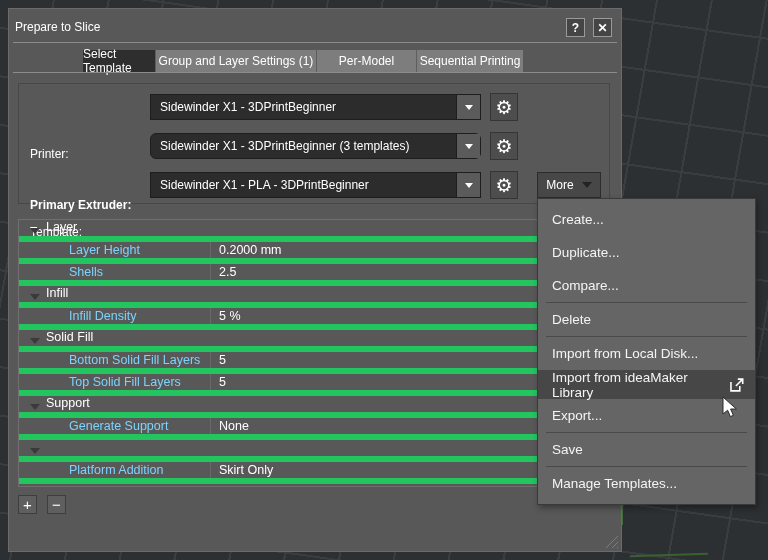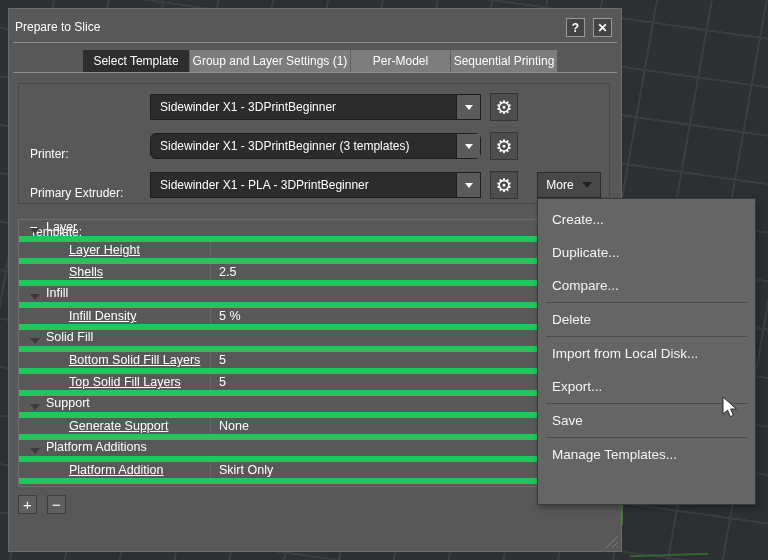--- a/index.html
+++ b/index.html
@@ -40,35 +40,35 @@
   .combo{position:absolute;left:141px;width:331px;height:26px;background:#2c2c2c;border:1px solid #1e1e1e;
     display:flex;align-items:center;cursor:default;}
   .combo-text{flex:1;padding-left:9px;font-size:12px;color:#fff;white-space:nowrap;overflow:hidden;}
   .combo-arrow{width:24px;height:24px;background:#5b5b5b;border-left:1px solid #1e1e1e;
     display:flex;align-items:center;justify-content:center;}
   .tri-down-white{width:0;height:0;border-left:4px solid transparent;border-right:4px solid transparent;border-top:5px solid #fff;}
   .gear-btn{position:absolute;left:481px;width:28px;height:28px;background:#4d4d4d;border:1px solid #353535;
     display:flex;align-items:center;justify-content:center;cursor:default;}
   .gear-glyph{font-family:"DejaVu Sans",sans-serif;font-size:19px;color:#fff;line-height:1;}
   .row1{top:85px;} .row1l{top:91px;} .g1{top:84px;}
-  .row2{top:124px;border-radius:6px;} .row2l{top:130px;} .g2{top:123px;}
+  .row2{top:124px;border-radius:6px;} .row2l{top:142px;font-weight:bold;} .g2{top:123px;}
   .row3{top:163px;} .row3l{top:169px;} .g3{top:162px;}
 
   .more-btn{position:absolute;left:528px;top:163px;width:64px;height:26px;background:#474747;border:1px solid #2c2c2c;
     display:flex;align-items:center;justify-content:center;gap:8px;color:#fff;font-size:12px;cursor:default;}
   .tri-down-dark{width:0;height:0;border-left:5px solid transparent;border-right:5px solid transparent;border-top:6px solid #232323;}
 
   
   .settings-table{position:absolute;left:9px;top:210px;width:592px;height:268px;border:1px solid #6f6f6f;}
   .srow{position:relative;height:22px;border-bottom:6px solid #22c55e;display:flex;align-items:flex-start;}
   .srow .tri-collapse{position:absolute;left:11px;top:8px;width:0;height:0;
     border-left:5px solid transparent;border-right:5px solid transparent;border-top:6px solid #3a3a3a;}
   .grp-label{padding-left:27px;font-size:12.5px;color:#fff;}
   .cell-name{width:192px;height:100%;display:flex;align-items:center;padding-left:50px;
-    border-right:1px solid #696969;font-size:12.5px;color:#ffffff;text-decoration:underline;}
+    border-right:1px solid #696969;font-size:12.5px;color:#7dd3fc;}
   .cell-value{flex:1;height:100%;display:flex;align-items:center;padding-left:8px;font-size:12.5px;color:#fff;}
 
   .pm-btn{position:absolute;top:486px;width:19px;height:19px;background:#5f5f5f;border:1px solid #3e3e3e;
     color:#fff;font-size:15px;display:flex;align-items:center;justify-content:center;cursor:default;}
   .pm-plus{left:9px;} .pm-minus{left:38px;}
   .resize-grip{position:absolute;right:3px;bottom:3px;width:14px;height:14px;
     background:repeating-linear-gradient(135deg,transparent 0 3px,#7d7d7d 3px 4px);
     clip-path:polygon(100% 0,100% 100%,0 100%);}
 
   
@@ -95,21 +95,21 @@
   <span class="title">Prepare to Slice</span>
   <div class="tb-btn tb-help">
     <span>?</span>
   </div>
   <div class="tb-btn tb-close">
     <span>✕</span>
   </div>
   <div class="rule rule1"></div>
 
   <div class="tabs">
-    <div class="tab active" style="width:106px">
+    <div class="tab active" style="width:72px">
         <span>Select Template</span>
       </div>
     <div class="tab" style="width:161px">
         <span>Group and Layer Settings (1)</span>
       </div>
     <div class="tab" style="width:100px">
         <span>Per-Model</span>
       </div>
     <div class="tab" style="width:107px">
         <span>Sequential Printing</span>
@@ -157,20 +157,21 @@
     <span class="tri-down-dark"></span>
   </div>
 
   <div class="settings-table">
     <div class="srow">
         <span class="tri-collapse"></span>
         <span class="grp-label">Layer</span>
       </div>
     <div class="srow">
         <span class="cell-name">Layer Height</span>
+        <span class="cell-value">0.2000 mm</span>
       </div>
     <div class="srow">
         <span class="cell-name">Shells</span>
         <span class="cell-value">2.5</span>
       </div>
     <div class="srow">
         <span class="tri-collapse"></span>
         <span class="grp-label">Infill</span>
       </div>
     <div class="srow">
@@ -192,21 +193,20 @@
     <div class="srow">
         <span class="tri-collapse"></span>
         <span class="grp-label">Support</span>
       </div>
     <div class="srow">
         <span class="cell-name">Generate Support</span>
         <span class="cell-value">None</span>
       </div>
     <div class="srow">
         <span class="tri-collapse"></span>
-        <span class="grp-label">Platform Additions</span>
       </div>
     <div class="srow">
         <span class="cell-name">Platform Addition</span>
         <span class="cell-value">Skirt Only</span>
       </div>
   </div>
 
   <div class="pm-btn pm-plus">
       <span>+</span>
     </div>
@@ -228,20 +228,27 @@
       <span>Compare...</span>
     </div>
   <div class="menu-sep"></div>
   <div class="menu-item">
       <span>Delete</span>
     </div>
   <div class="menu-sep"></div>
   <div class="menu-item">
       <span>Import from Local Disk...</span>
     </div>
+  <div class="menu-item hl">
+    <span>Import from ideaMaker Library</span>
+    <svg class="ext-icon" viewBox="0 0 16 16">
+      <path d="M2 5 L2 14 L11 14 L11 9" fill="none" stroke="#ffffff" stroke-width="1.6"></path>
+      <path d="M7 9 L14 2 M9 2 L14 2 L14 7" fill="none" stroke="#ffffff" stroke-width="1.6"></path>
+    </svg>
+  </div>
   <div class="menu-item">
       <span>Export...</span>
     </div>
   <div class="menu-sep"></div>
   <div class="menu-item">
       <span>Save</span>
     </div>
   <div class="menu-sep"></div>
   <div class="menu-item">
       <span>Manage Templates...</span>

